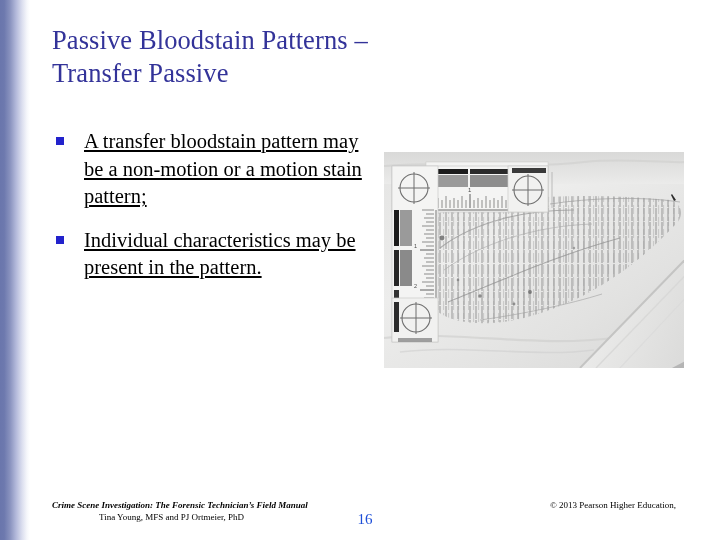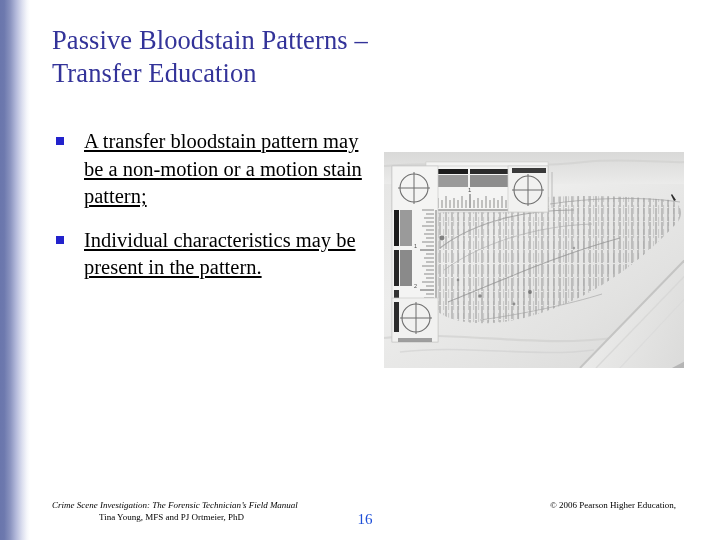--- a/index.html
+++ b/index.html
@@ -96,21 +96,21 @@
     position: absolute;
     left: 52px;
     top: 500px;
     width: 300px;
     font-size: 9px;
     line-height: 11.5px;
     color: #000000;
   }
   .footer-left .book {
     font-style: italic;
-    font-weight: normal;
+    font-weight: bold;
     display: block;
   }
   .footer-left .authors {
     display: block;
     margin-left: 47px;
   }
   .page-number {
     position: absolute;
     left: 340px;
     top: 511px;
@@ -135,21 +135,21 @@
 </style>
 </head>
 <body>
 
 <div class="slide">
 
   <div class="left-stripe"></div>
 
   <div class="title">
     <span class="tline">Passive Bloodstain Patterns –</span>
-    <span class="tline">Transfer Education</span>
+    <span class="tline">Transfer Passive</span>
   </div>
 
   <div class="body">
     <div class="bullet-row">
       <span class="bullet-marker"></span>
       <span class="bullet-text">A transfer bloodstain pattern may be a non-motion or a motion stain pattern;</span>
     </div>
     <div class="bullet-row">
       <span class="bullet-marker"></span>
       <span class="bullet-text">Individual characteristics may be present in the pattern.</span>
@@ -348,16 +348,16 @@
   </div>
 
   <div class="footer-left">
     <span class="book">Crime Scene Investigation: The Forensic Technician’s Field Manual</span>
     <span class="authors">Tina Young, MFS and PJ Ortmeier, PhD</span>
   </div>
 
   <div class="page-number">16</div>
 
   <div class="footer-right">
-    <span>© 2006 Pearson Higher Education,</span>
+    <span>© 2013 Pearson Higher Education,</span>
   </div>
 
 </div>
 
 </body></html>

